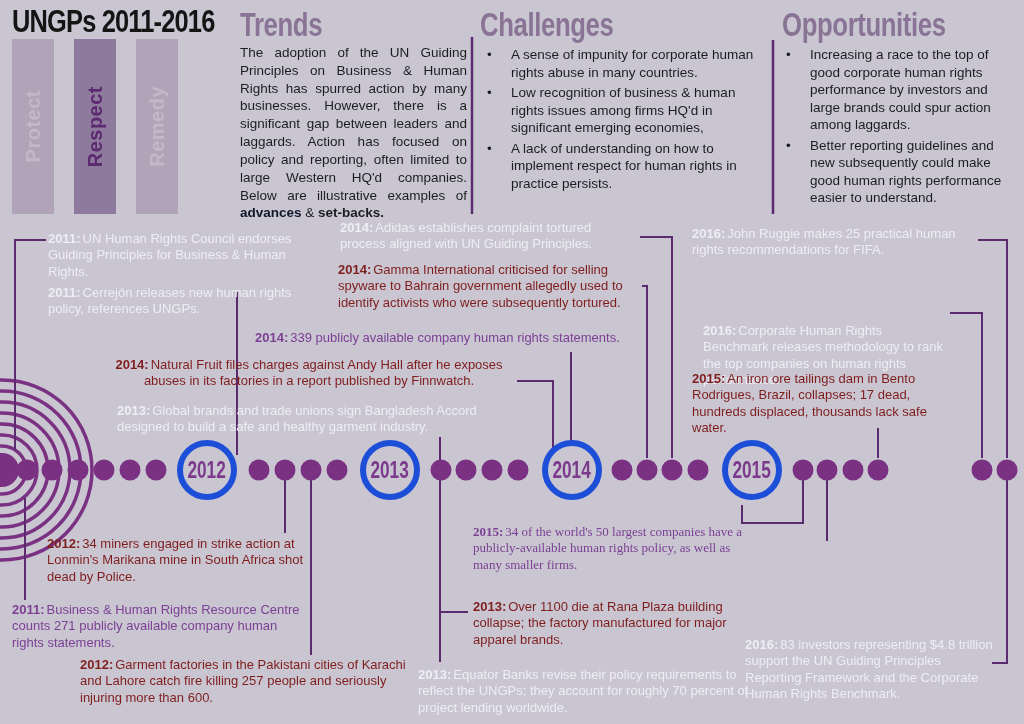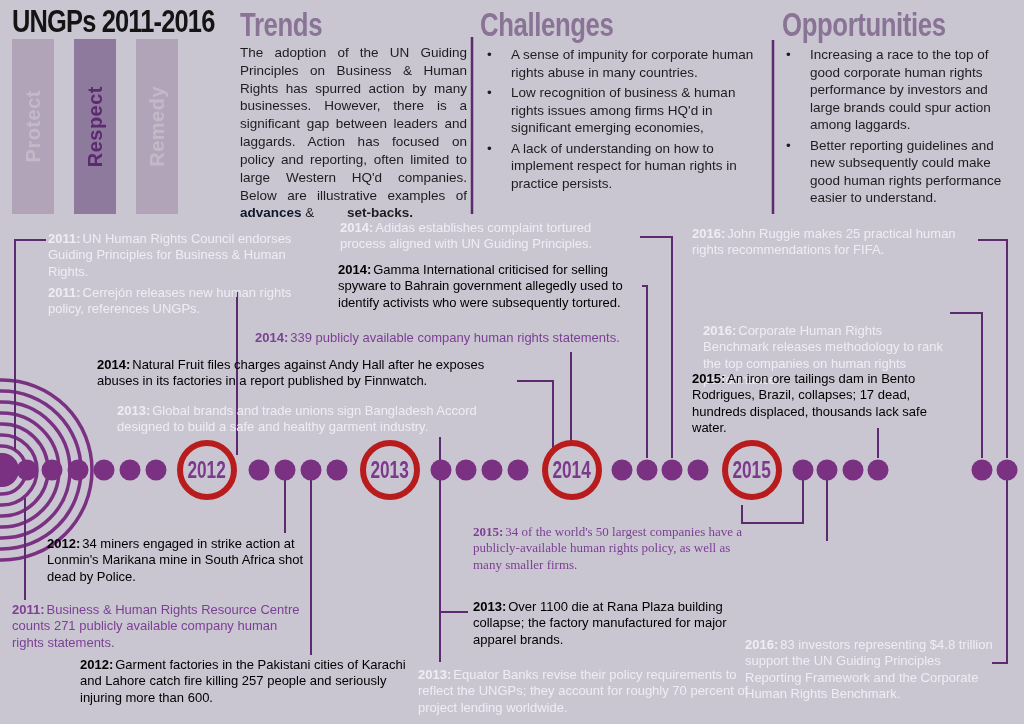--- a/index.html
+++ b/index.html
@@ -12,35 +12,35 @@
          transform:scaleX(.82);transform-origin:left top;letter-spacing:-1px;white-space:nowrap;}
   .pillar{position:absolute;top:39px;width:42px;height:175px;display:flex;align-items:center;justify-content:center;}
   .pillar-label{writing-mode:vertical-rl;transform:rotate(180deg);font-weight:bold;font-size:20px;letter-spacing:.5px;}
 
   
   .col-heading{position:absolute;font-size:33px;font-weight:bold;color:#8a7495;
                transform:scaleX(.78);transform-origin:left top;letter-spacing:-.5px;white-space:nowrap;}
   .trends-body{position:absolute;left:240px;top:44px;width:227px;font-size:13.5px;line-height:1.32;
                color:#1d1d1f;text-align:justify;}
   .adv{color:#0f172a;font-weight:bold;}
-  .setb{font-weight:bold;margin-left:29px;}
+  .setb{font-weight:bold;}
   .bullets{position:absolute;font-size:13.5px;line-height:1.3;color:#1d1d1f;}
   .bullet-row{display:flex;margin-bottom:3px;}
   .bullet-dot{width:24px;flex:0 0 24px;}
 
   
-  .ycircle{position:absolute;top:440px;width:60px;height:60px;box-sizing:border-box;border:6px solid #b91c1c;
+  .ycircle{position:absolute;top:440px;width:60px;height:60px;box-sizing:border-box;border:6px solid #1d4ed8;
            border-radius:50%;display:flex;align-items:center;justify-content:center;}
   .ylabel{font-weight:bold;font-size:23px;color:#7c3a8c;transform:scaleX(.75);letter-spacing:0;}
 
   
   .event{position:absolute;font-size:13px;line-height:1.25;}
   .event .yr{font-weight:bold;margin-right:2px;}
   .ev-white{color:#efedf4;}
-  .ev-black{color:#000000;}
+  .ev-black{color:#7f1d1d;}
   .ev-purple{color:#7c3f93;}
   .nowrap{white-space:nowrap;}
 </style>
 </head>
 <body>
 
 <div class="canvas">
 
   <svg class="overlay" width="1024" height="724" viewBox="0 0 1024 724">
     <g stroke="#7a3182" fill="none" stroke-width="3.5">
@@ -174,21 +174,21 @@
   </div>
   <div class="event ev-white" style="left:340px;top:220px;width:292px;">
     <span class="yr">2014:</span><span>Adidas establishes complaint tortured process aligned with UN Guiding Principles.</span>
   </div>
   <div class="event ev-black" style="left:338px;top:262px;width:312px;">
     <span class="yr">2014:</span><span>Gamma International criticised for selling spyware to Bahrain government allegedly used to identify activists who were subsequently tortured.</span>
   </div>
   <div class="event ev-purple nowrap" style="left:232px;top:330px;margin-left:23px;">
     <span class="yr">2014:</span><span>339 publicly available company human rights statements.</span>
   </div>
-  <div class="event ev-black" style="left:97px;top:357px;width:424px;">
+  <div class="event ev-black" style="left:97px;top:357px;width:424px;text-align:center;">
     <span class="yr">2014:</span><span>Natural Fruit files charges against Andy Hall after he exposes abuses in its factories in a report published by Finnwatch.</span>
   </div>
   <div class="event ev-white" style="left:117px;top:403px;width:384px;">
     <span class="yr">2013:</span><span>Global brands and trade unions sign Bangladesh Accord designed to build a safe and healthy garment industry.</span>
   </div>
   <div class="event ev-white" style="left:692px;top:226px;width:278px;">
     <span class="yr">2016:</span><span>John Ruggie makes 25 practical human rights recommendations for FIFA.</span>
   </div>
   <div class="event ev-white" style="left:703px;top:287px;width:246px;margin-top:36px;">
     <span class="yr">2016:</span><span>Corporate Human Rights Benchmark releases methodology to rank the top companies on human rights performance.</span>

